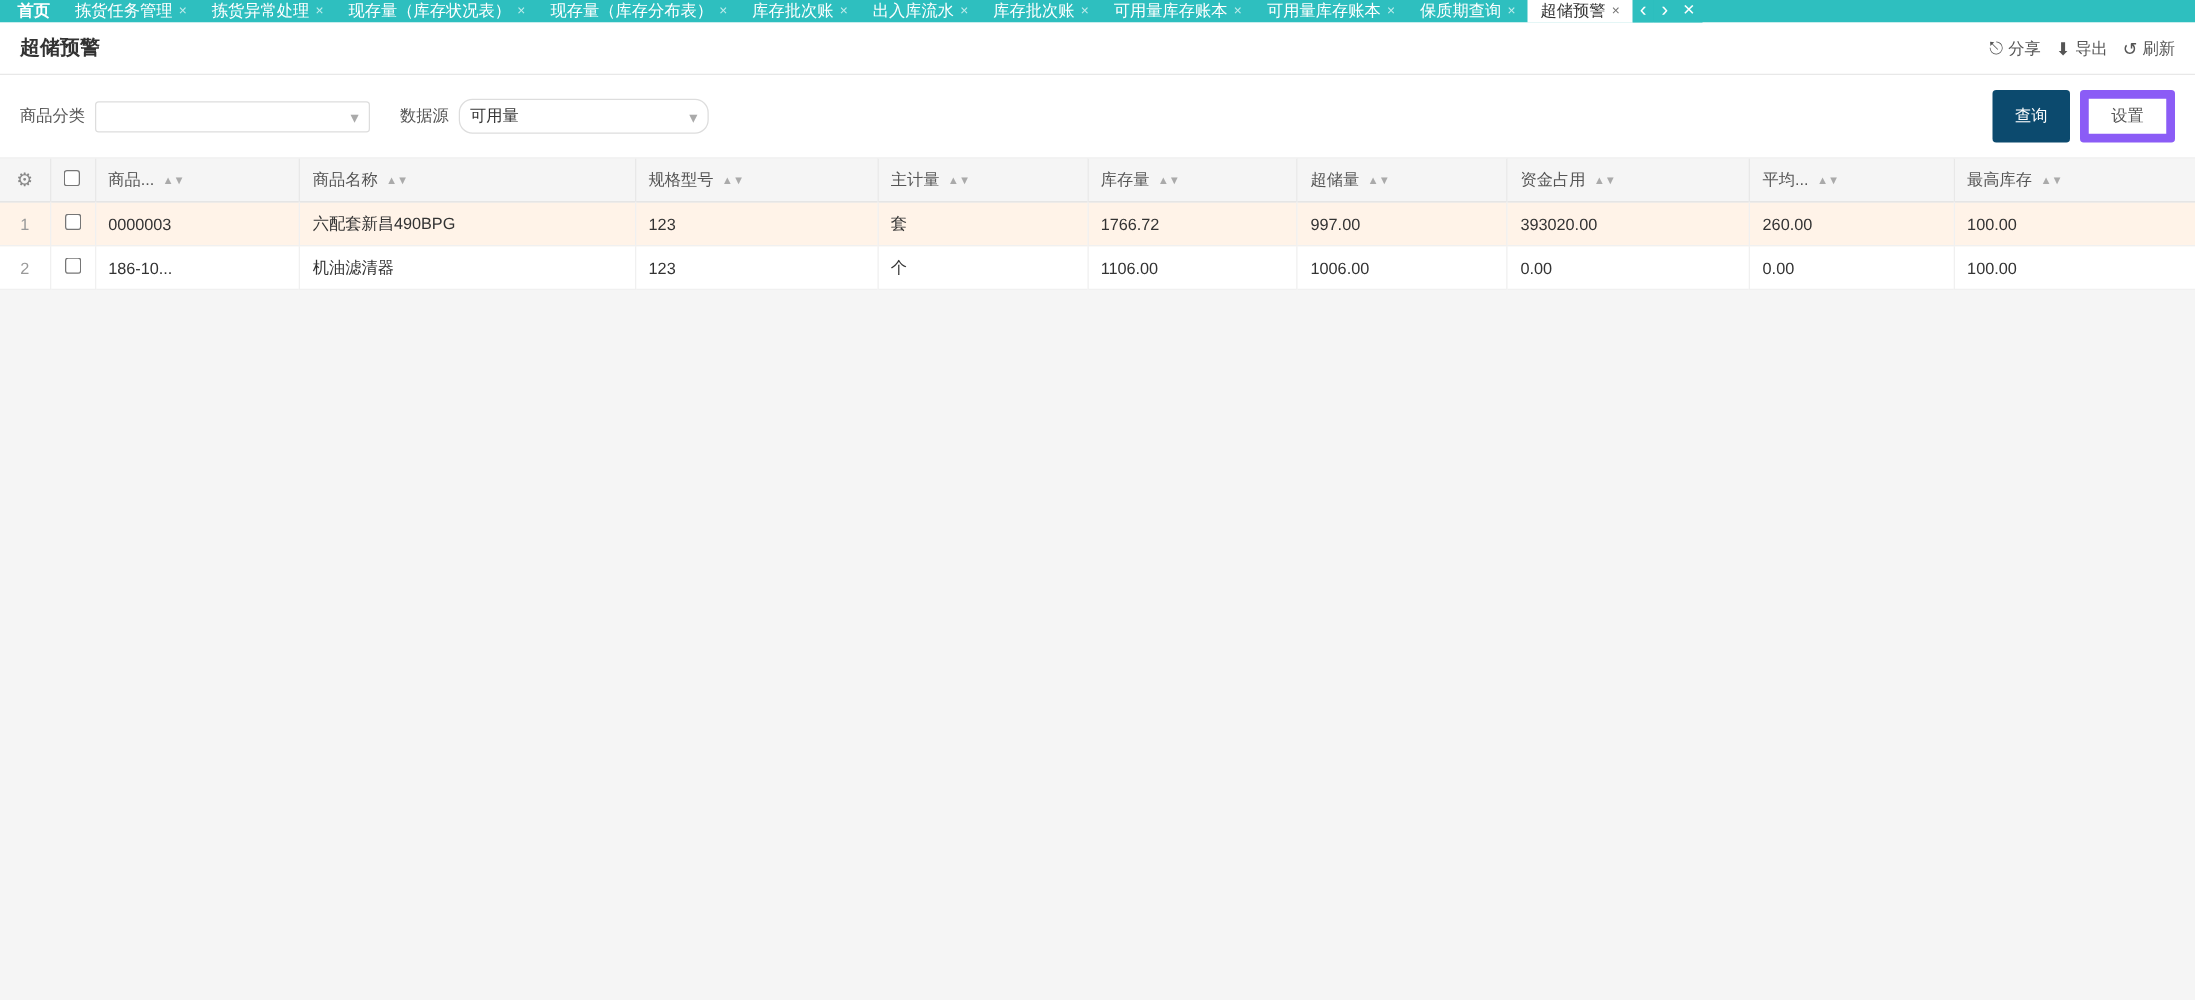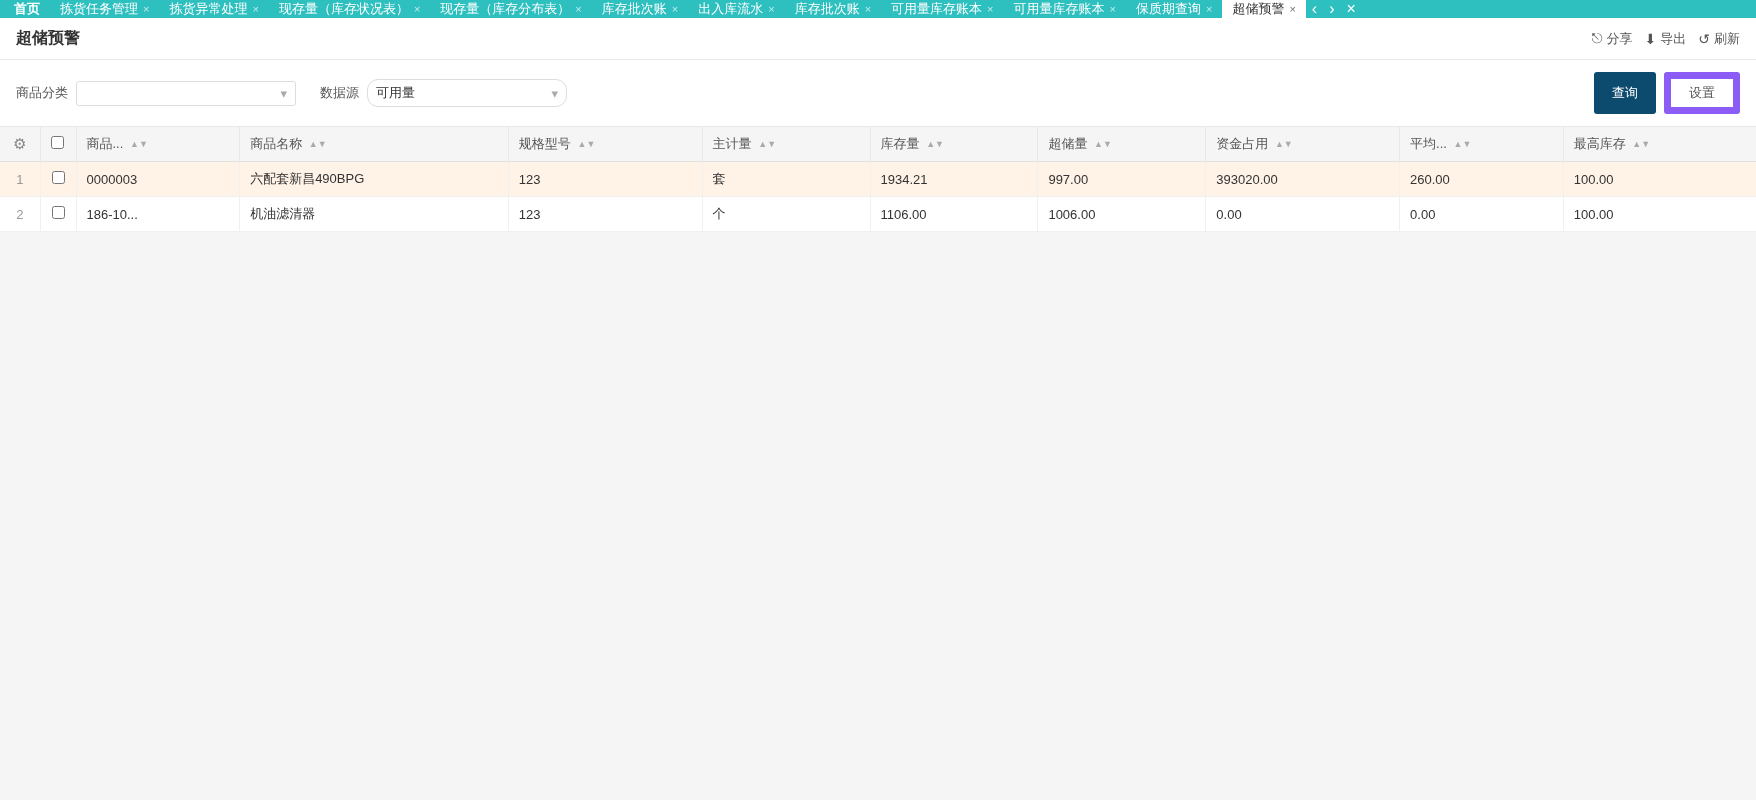--- a/index.html
+++ b/index.html
@@ -332,21 +332,21 @@
     <tbody id="table-body">
     <tr class="highlighted">
     <td class="row-num">1</td>
     <td class="checkbox-cell">
       <input type="checkbox" style="">
     </td>
     <td>0000003</td>
     <td>六配套新昌490BPG</td>
     <td>123</td>
     <td>套</td>
-    <td>1934.21</td>
+    <td>1766.72</td>
     <td>997.00</td>
     <td>393020.00</td>
     <td>260.00</td>
     <td>100.00</td>
   </tr>
         <tr>
     <td class="row-num">2</td>
     <td class="checkbox-cell">
       <input type="checkbox" style="">
     </td>

